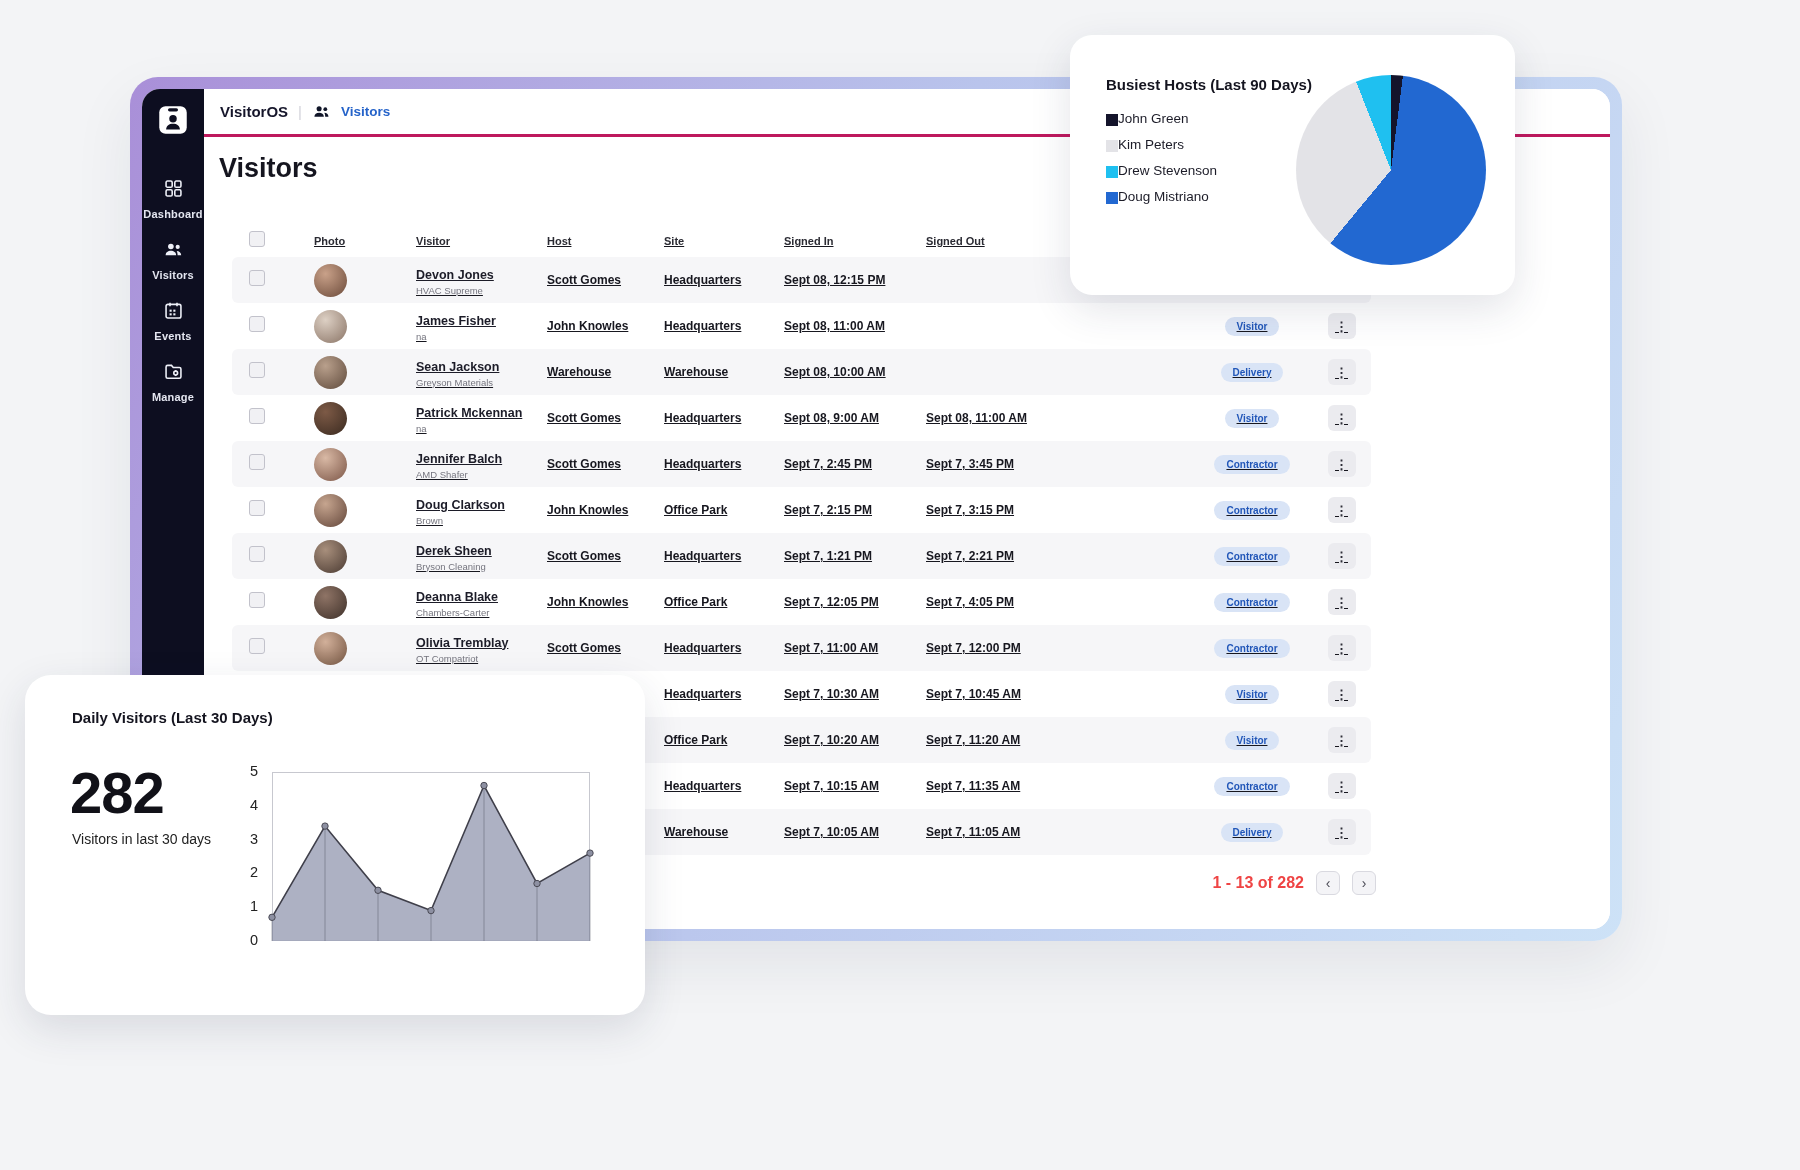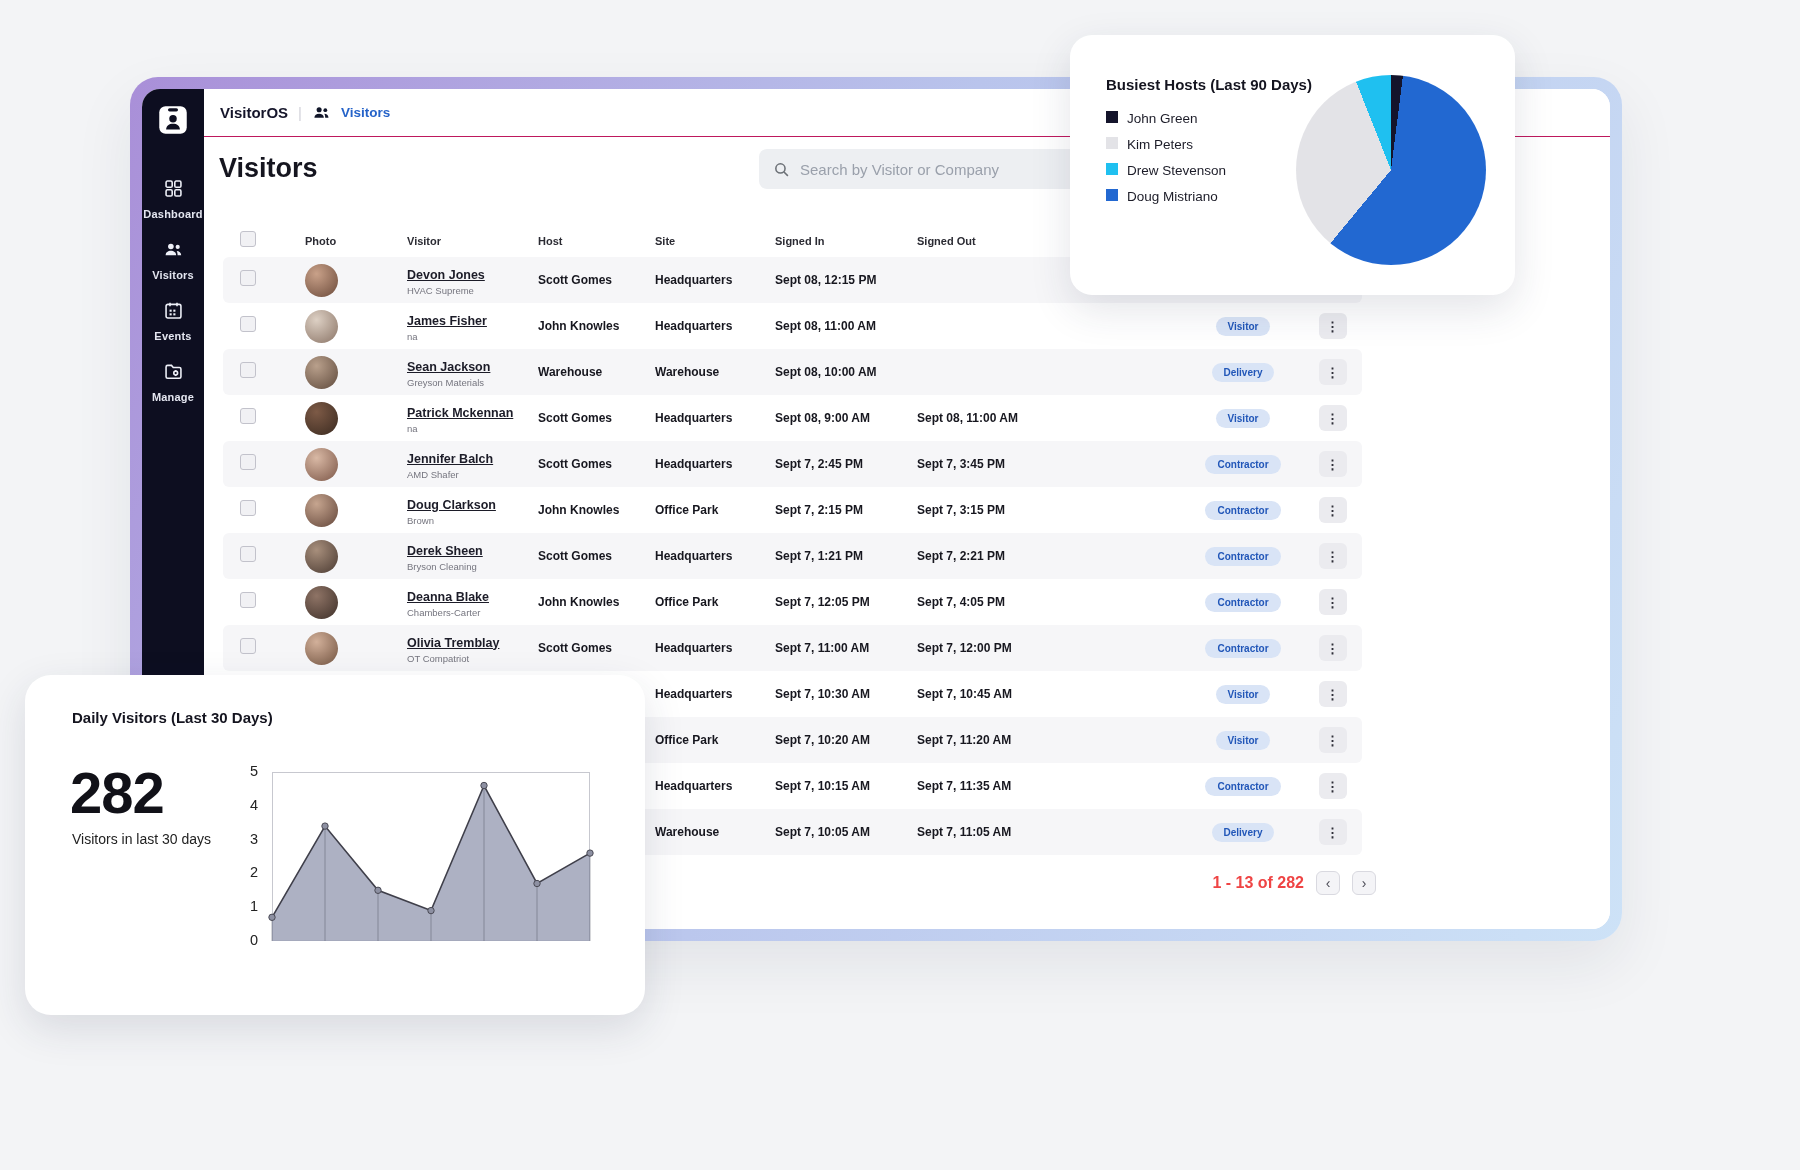--- a/index.html
+++ b/index.html
@@ -35,21 +35,21 @@
     align-items:center; gap:5px; cursor:pointer;
   }
   .nav-item .nav-label {
     font-size:11px; font-weight:600; color:#e4e6f0; letter-spacing:.2px;
   }
   .nav-item svg { width:21px; height:21px; }
 
   
   .main { flex:1; position:relative; background:#fff; }
   .topbar {
-    height:48px; border-bottom:1px solid #be185d; display:flex;
+    height:48px; border-bottom:3px solid #be185d; display:flex;
     align-items:center; padding:0 16px; gap:10px;
   }
   .brand { font-size:15px; font-weight:700; color:#15152a; }
   .topbar-divider { color:#d2d2da; font-size:15px; }
   .crumb-current { font-size:13.5px; font-weight:700; color:#2563c9; cursor:pointer; }
   .topbar svg.people { width:19px; height:19px; }
 
   .page-title {
     position:absolute; left:15px; top:64px;
     font-size:27px; font-weight:700; color:#15151f;
@@ -60,21 +60,21 @@
     background:#edeff2; border-radius:8px; display:flex; align-items:center;
     padding:0 14px; gap:10px;
   }
   .search input {
     flex:1; border:none; outline:none; background:transparent;
     font-size:15px; color:#333; font-family:"Liberation Sans", sans-serif;
   }
   .search input::placeholder { color:#9aa0ab; }
 
   
-  .table { position:absolute; left:19px; top:136px; width:1139px; }
+  .table { position:absolute; left:28px; top:136px; width:1139px;text-decoration:underline; }
   .trow, .thead {
     display:grid;
     grid-template-columns:67px 117px 131px 117px 120px 142px 266px 120px 59px;
     align-items:center;
   }
   .thead { height:32px; }
   .trow { height:46px; border-radius:6px; }
   .trow.stripe { background:#f6f6f8; }
   .th { font-size:11px; font-weight:700; color:#2b2b33; }
   .cell-check { padding-left:17px; }
@@ -113,21 +113,21 @@
     display:flex; align-items:center; justify-content:center; line-height:1;
     font-family:"Liberation Sans", sans-serif;
   }
 
   
   .card { position:absolute; background:#fff; box-shadow:0 14px 40px rgba(40,45,80,0.13); }
   .pie-card { left:1070px; top:35px; width:445px; height:260px; border-radius:22px; }
   .card-title { font-size:15px; font-weight:700; color:#14141f; }
   .pie-card .card-title { position:absolute; left:36px; top:41px; }
   .pie-legend { position:absolute; left:36px; top:76px; display:flex; flex-direction:column; gap:11px; }
-  .legend-item { display:flex; align-items:flex-start; gap:9px; }
+  .legend-item { display:flex; align-items:flex-end; }
   .swatch { width:12px; height:12px; display:inline-block; }
   .legend-label { font-size:13.5px; color:#1c1c28; }
   .pie-chart {
     position:absolute; left:226px; top:40px; width:190px; height:190px; border-radius:50%;
   }
 
   .daily-card { left:25px; top:675px; width:620px; height:340px; border-radius:26px; }
   .daily-card .card-title { position:absolute; left:47px; top:34px; }
   .big-number {
     position:absolute; left:45px; top:84px; font-size:58px; font-weight:800;
@@ -215,27 +215,20 @@
             <circle cx="9" cy="8.5" r="3.2"></circle>
             <path d="M3 18.5c0-3.2 2.7-5 6-5s6 1.8 6 5z"></path>
             <circle cx="16.8" cy="9" r="2.4"></circle>
             <path d="M15.6 13.6c2.8.2 5.2 1.8 5.2 4.9h-4.1c0-2-0.4-3.7-1.1-4.9z"></path>
           </svg>
         <span class="crumb-current">Visitors</span>
       </div>
 
       <h1 class="page-title">Visitors</h1>
 
-      <div class="search">
-        <svg width="17" height="17" viewBox="0 0 24 24" fill="none" stroke="#6b7076" stroke-width="2.2">
-            <circle cx="10.5" cy="10.5" r="6.5"></circle>
-            <line x1="15.5" y1="15.5" x2="21" y2="21"></line>
-          </svg>
-        <input type="text" placeholder="Search by Visitor or Company" style="">
-      </div>
 
       <div class="table">
         <div class="thead">
           <div class="cell-check"><input type="checkbox" style=""></div>
           <div class="th cell-photo">Photo</div>
           <div class="th">Visitor</div>
           <div class="th">Host</div>
           <div class="th">Site</div>
           <div class="th">Signed In</div>
           <div class="th">Signed Out</div>

